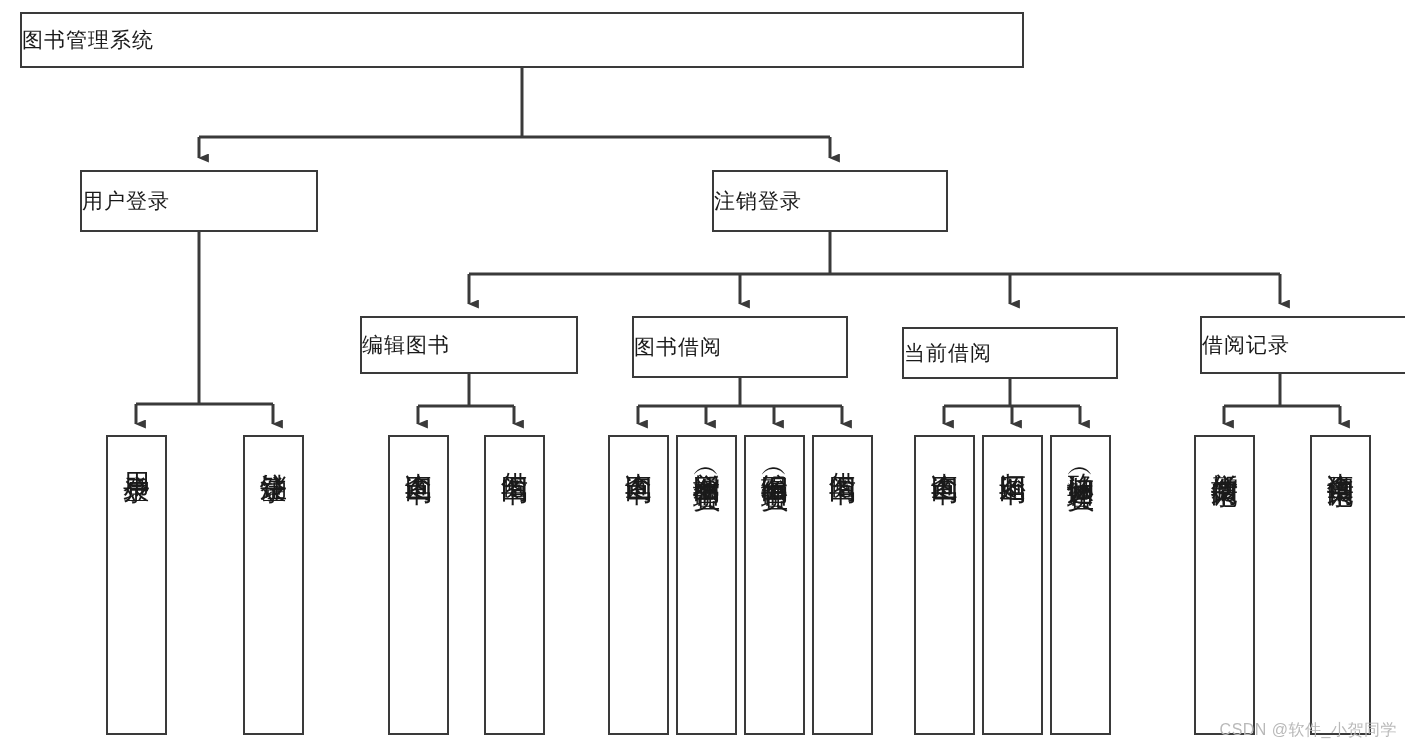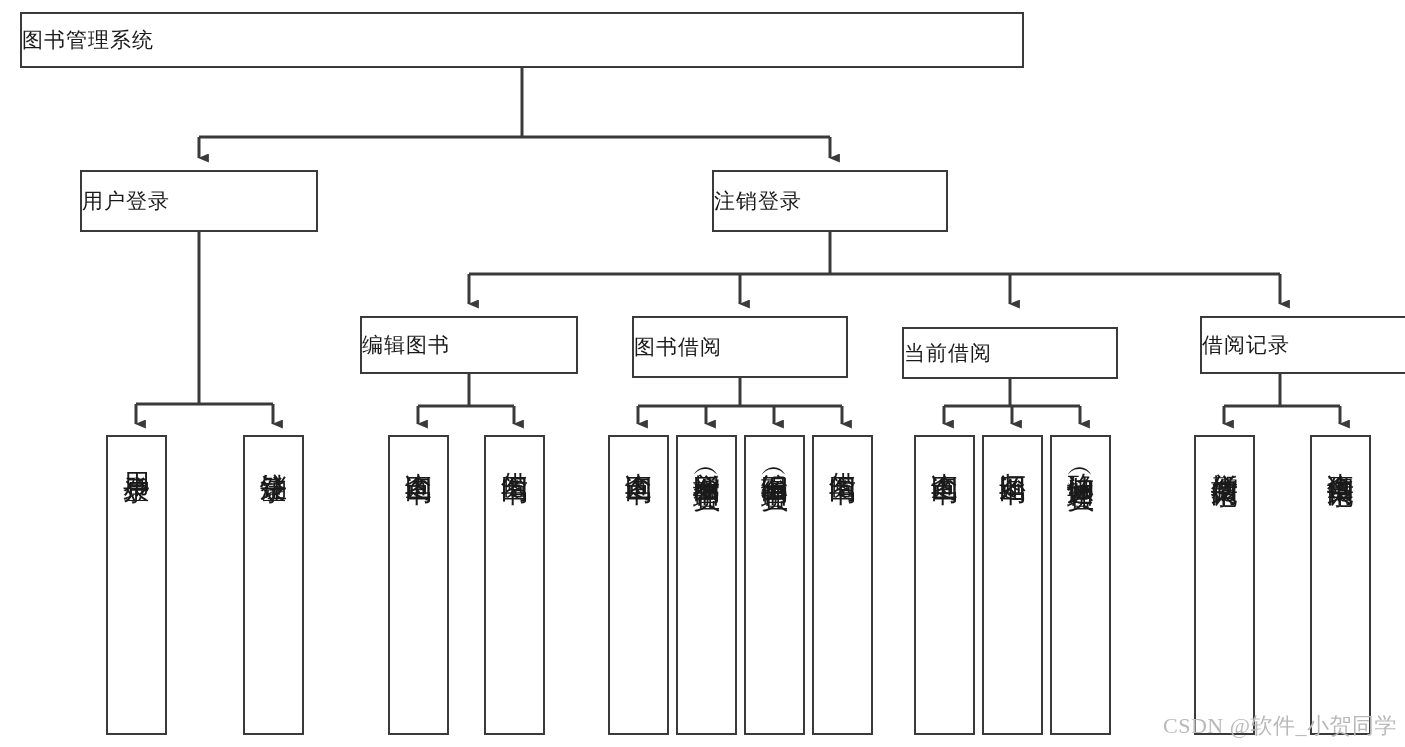--- a/index.html
+++ b/index.html
@@ -51,26 +51,26 @@
     font-size:27px;
     line-height:1.12;
     letter-spacing:2px;
     white-space:pre-line;
     text-align:left;
   }
   #watermark{
     position:absolute;
     right:8px;
     bottom:6px;
-    font-size:22px;
+    font-size:16px;
     color:#b9b9b9;
     letter-spacing:0.5px;
     white-space:nowrap;
     z-index:5;
-    font-family:Liberation Serif, serif;
+    font-family:Liberation Sans, sans-serif;
   }
 </style>
 </head>
 <body>
 
 <div id="diagram">
 
   <svg id="edges" viewBox="0 0 1405 747" xmlns="http://www.w3.org/2000/svg">
     <defs>
       <marker id="arrow" viewBox="0 0 10 12" refX="5" refY="11" markerWidth="9" markerHeight="11" orient="auto-start-reverse" markerUnits="userSpaceOnUse">

